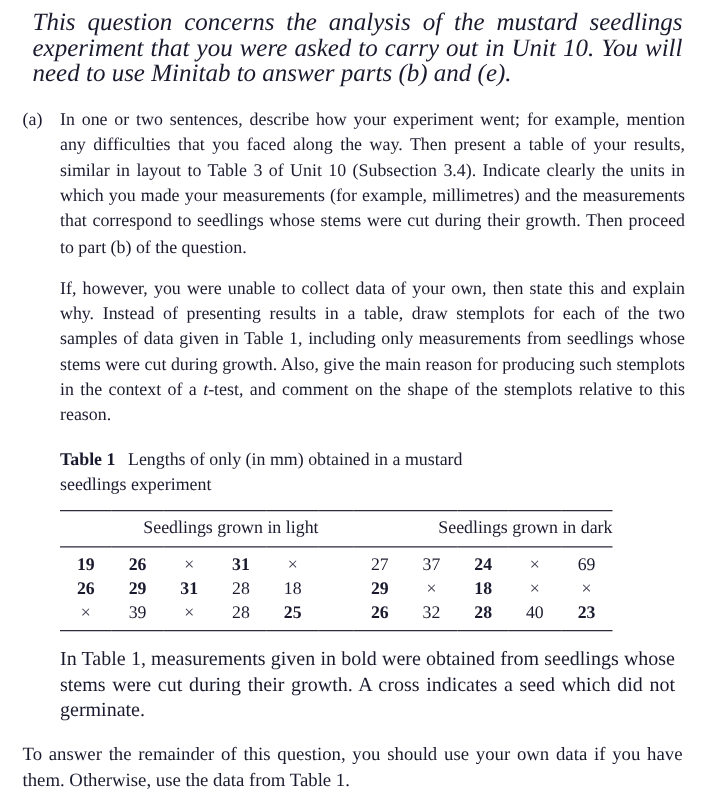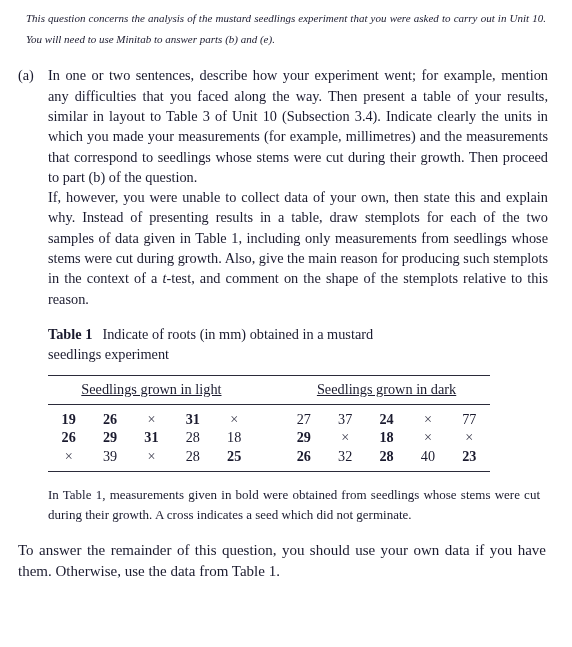--- a/index.html
+++ b/index.html
@@ -18,21 +18,21 @@
     position: relative;
     width: 572px;
     height: 647px;
     padding: 0;
     box-sizing: border-box;
   }
 
   
   .intro {
     font-style: italic;
-    font-size: 11px;
+    font-size: 20px;
     line-height: 20.7px;
     text-align: justify;
     margin: 8px 26px 0 26px;
   }
 
   .part {
     display: flex;
     margin: 16px 24px 0 18px;
   }
   .part-label {
@@ -44,21 +44,21 @@
     flex: 1 1 auto;
   }
 
   .para {
     font-size: 14.3px;
     line-height: 20.3px;
     text-align: justify;
     margin: 0;
   }
   .para + .para {
-    margin-top: 0;
+    margin-top: 13px;
   }
   .it { font-style: italic; }
 
   
   .table-block {
     margin-top: 15px;
   }
   .table-caption {
     font-size: 14.3px;
     line-height: 20.3px;
@@ -75,23 +75,22 @@
 
   table.data {
     border-collapse: collapse;
     width: 442px;
     table-layout: fixed;
     margin-left: 0;
   }
   table.data thead th {
     font-weight: normal;
     font-size: 14.3px;
-    text-align: center;
+    text-align: right;
     padding: 5px 0 6px 0;
-    text-decoration: underline;
   }
   .rule-top {
     border-top: 1.4px solid #2b2b3a;
   }
   .rule-mid {
     border-bottom: 1.1px solid #2b2b3a;
   }
   .rule-bottom {
     border-bottom: 1.4px solid #2b2b3a;
   }
@@ -110,21 +109,21 @@
   }
   td.b { font-weight: bold; }
   td.n { font-weight: normal; }
   td.x {
     font-weight: normal;
     color: #3a3a4c;
   }
   .spacer-col { width: 26px; }
 
   .note {
-    font-size: 13px;
+    font-size: 16px;
     line-height: 20.3px;
     text-align: justify;
     margin: 13px 8px 0 0;
   }
 
   .closing {
     font-size: 15px;
     line-height: 20.3px;
     text-align: justify;
     margin: 15px 26px 0 18px;
@@ -139,21 +138,21 @@
 
   <div class="part">
     <div class="part-label">(a)</div>
     <div class="part-body">
 
       <p class="para">In one or two sentences, describe how your experiment went; for example, mention any difficulties that you faced along the way. Then present a table of your results, similar in layout to Table 3 of Unit 10 (Subsection 3.4). Indicate clearly the units in which you made your measurements (for example, millimetres) and the measurements that correspond to seedlings whose stems were cut during their growth. Then proceed to part (b) of the question.</p>
 
       <p class="para"><span>If, however, you were unable to collect data of your own, then state this and explain why. Instead of presenting results in a table, draw stemplots for each of the two samples of data given in Table 1, including only measurements from seedlings whose stems were cut during growth. Also, give the main reason for producing such stemplots in the context of a </span><span class="it">t</span><span>-test, and comment on the shape of the stemplots relative to this reason.</span></p>
 
       <div class="table-block">
-        <p class="table-caption"><span class="cap-strong">Table 1</span><span class="cap-gap"></span><span>Indicate of roots (in mm) obtained in a mustard seedlings experiment</span></p>
+        <p class="table-caption"><span class="cap-strong">Table 1</span><span class="cap-gap"></span><span>Lengths of only (in mm) obtained in a mustard seedlings experiment</span></p>
 
         <table class="data">
           <colgroup>
             <col style="width:38px">
               <col style="width:38px">
               <col style="width:38px">
               <col style="width:38px">
               <col style="width:38px">
             <col class="spacer-col">
             <col style="width:38px">
@@ -174,21 +173,21 @@
               <td class="b">19</td>
               <td class="b">26</td>
               <td class="x">×</td>
               <td class="b">31</td>
               <td class="x">×</td>
               <td></td>
               <td class="n">27</td>
               <td class="n">37</td>
               <td class="b">24</td>
               <td class="x">×</td>
-              <td class="n">77</td>
+              <td class="n">69</td>
             </tr>
             <tr>
               <td class="b">26</td>
               <td class="b">29</td>
               <td class="b">31</td>
               <td class="n">28</td>
               <td class="n">18</td>
               <td></td>
               <td class="b">29</td>
               <td class="x">×</td>

